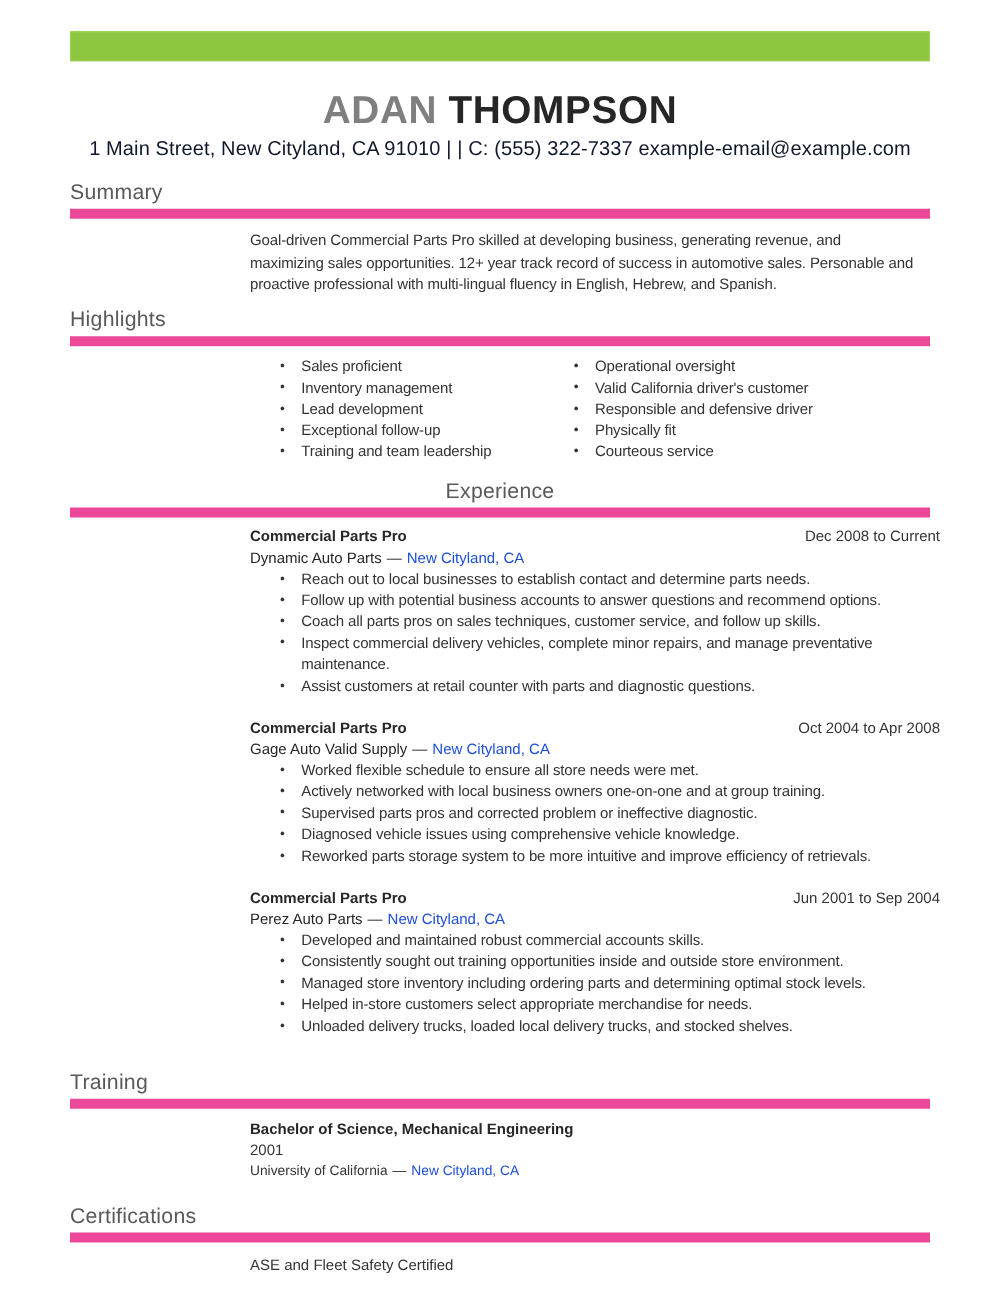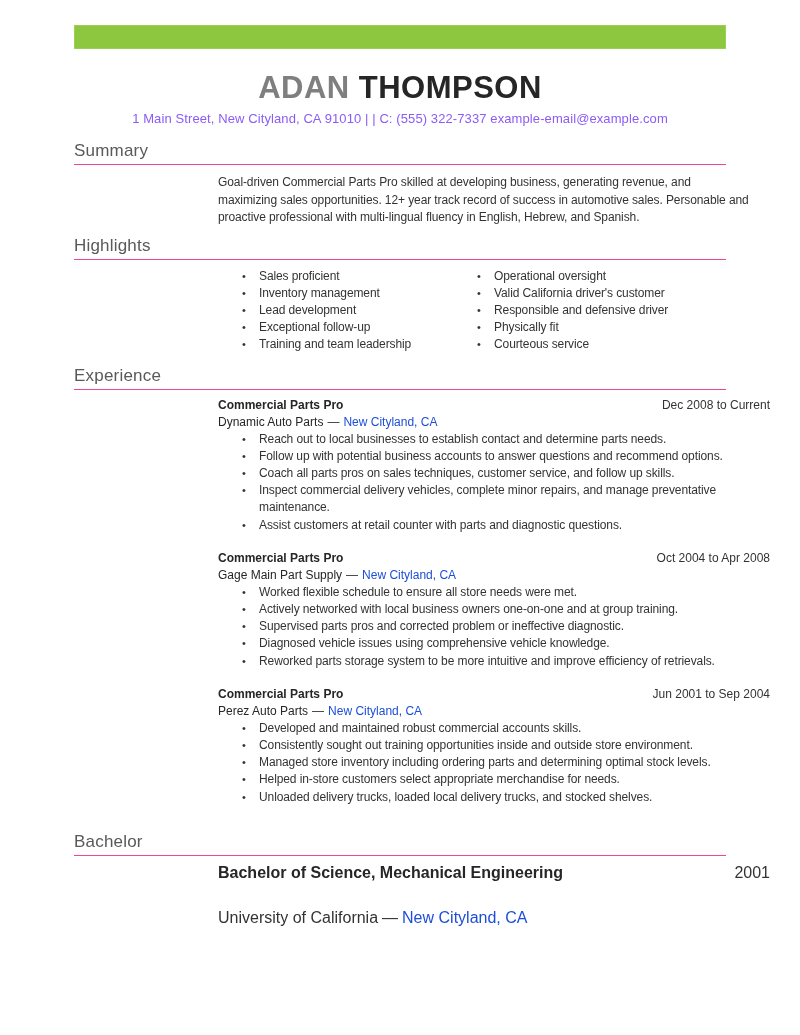--- a/index.html
+++ b/index.html
@@ -3,21 +3,21 @@
 <meta charset="utf-8">
 <style>
   * { margin: 0; padding: 0; box-sizing: border-box; }
   html, body { background: #ffffff; }
   body {
     width: 800px; height: 1035px;
     font-family: "Liberation Sans", sans-serif;
     color: #333333;
     overflow: hidden;
   }
-  .page { padding: 0 74px; }
+  .page { padding: 0 56px; }
 
   .topbar {
     margin-top: 25px;
     height: 24px;
     background: #8dc63f;
     border: 1px solid #9ecf55;
   }
 
   .name {
     margin-top: 22px;
@@ -27,35 +27,35 @@
     letter-spacing: 0.5px;
     line-height: 33px;
     white-space: nowrap;
   }
   .name .first { color: #7f7f7f; margin-right: 9px; }
   .name .last  { color: #262626; }
 
   .contact {
     margin-top: 7px;
     text-align: center;
-    font-size: 13px;
-    color: #8b5cf6;
+    font-size: 16px;
+    color: #0f172a;
     letter-spacing: 0.1px;
   }
 
   .section-title {
     font-size: 17px;
     color: #595959;
     padding-bottom: 3px;
-    border-bottom: 1px solid #ec4899;
+    border-bottom: 8px solid #ec4899;
     letter-spacing: 0.2px;
   }
   .mt-summary   { margin-top: 15px; }
   .mt-highlights{ margin-top: 9px; }
-  .mt-experience{ margin-top: 13px; }
+  .mt-experience{ margin-top: 13px; text-align: center; }
   .mt-education { margin-top: 26px; }
   .mt-certs     { margin-top: 17px; }
 
   .indent { margin-left: 144px; }
 
   .summary-text {
     margin-top: 9px;
     width: 532px;
     font-size: 12px;
     line-height: 17.5px;
@@ -90,25 +90,25 @@
   .job-dates { font-weight: normal; color: #333333; }
   .job-line2 { font-size: 12px; line-height: 17px; }
   .job-company { font-weight: normal; color: #262626; }
   .job-sep { color: #333333; padding: 0 4px; }
   .job-loc { color: #1d4ed8; }
   .job ul.bullets { margin-left: 24px; width: 528px; }
 
   .edu-body { margin-top: 8px; }
   .edu-line1 {
     display: flex; justify-content: space-between;
-    font-size: 16px; line-height: 17px; width: 552px;
+    font-size: 12px; line-height: 17px; width: 552px; flex-direction: column;
   }
   .edu-degree { font-weight: bold; color: #262626; }
   .edu-year { color: #333333; }
-  .edu-line2 { font-size: 16px; line-height: 17px; margin-top: 28px; }
+  .edu-line2 { font-size: 11px; line-height: 17px; }
   .edu-school { color: #333333; }
 
   .cert-text {
     margin-top: 10px;
     font-size: 12px;
     line-height: 17px;
   }
 </style>
 </head>
 <body>
@@ -215,21 +215,21 @@
             </li>
         </ul>
       </div>
 
       <div class="job">
         <div class="job-line1">
           <span class="job-title">Commercial Parts Pro</span>
           <span class="job-dates">Oct 2004 to Apr 2008</span>
         </div>
         <div class="job-line2">
-          <span class="job-company">Gage Main Part Supply</span><span class="job-sep">—</span><span class="job-loc">New Cityland, CA</span>
+          <span class="job-company">Gage Auto Valid Supply</span><span class="job-sep">—</span><span class="job-loc">New Cityland, CA</span>
         </div>
         <ul class="bullets">
           <li>
               <span class="bullet">•</span>
               <span class="btext">Worked flexible schedule to ensure all store needs were met.</span>
             </li>
           <li>
               <span class="bullet">•</span>
               <span class="btext">Actively networked with local business owners one-on-one and at group training.</span>
             </li>
@@ -277,26 +277,32 @@
               <span class="bullet">•</span>
               <span class="btext">Unloaded delivery trucks, loaded local delivery trucks, and stocked shelves.</span>
             </li>
         </ul>
       </div>
 
     </div>
   </div>
 
   <div class="section">
-    <div class="section-title mt-education">Bachelor</div>
+    <div class="section-title mt-education">Training</div>
     <div class="indent edu-body">
       <div class="edu-line1">
         <span class="edu-degree">Bachelor of Science, Mechanical Engineering</span>
         <span class="edu-year">2001</span>
       </div>
       <div class="edu-line2">
         <span class="edu-school">University of California</span><span class="job-sep">—</span><span class="job-loc">New Cityland, CA</span>
       </div>
     </div>
   </div>
 
+  <div class="section">
+    <div class="section-title mt-certs">Certifications</div>
+    <div class="indent">
+      <div class="cert-text">ASE and Fleet Safety Certified</div>
+    </div>
+  </div>
 
 </div>
 
 </body></html>

